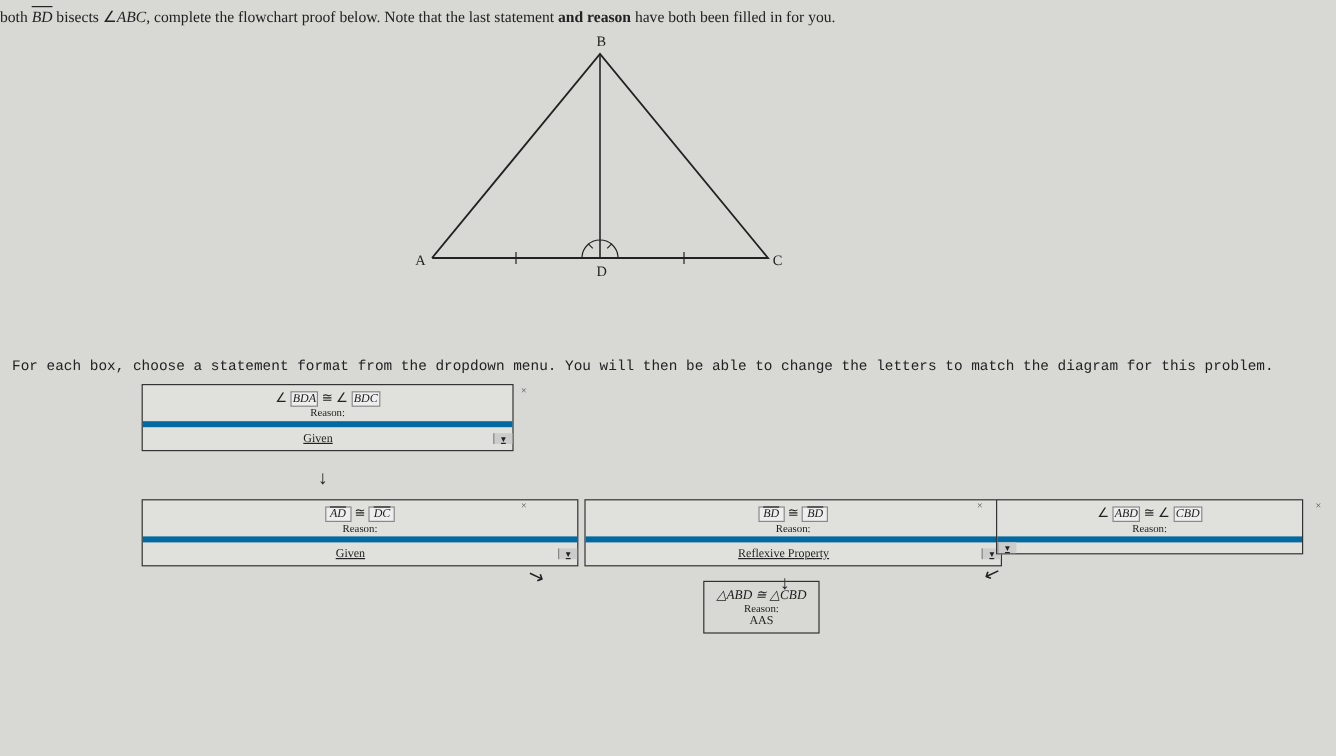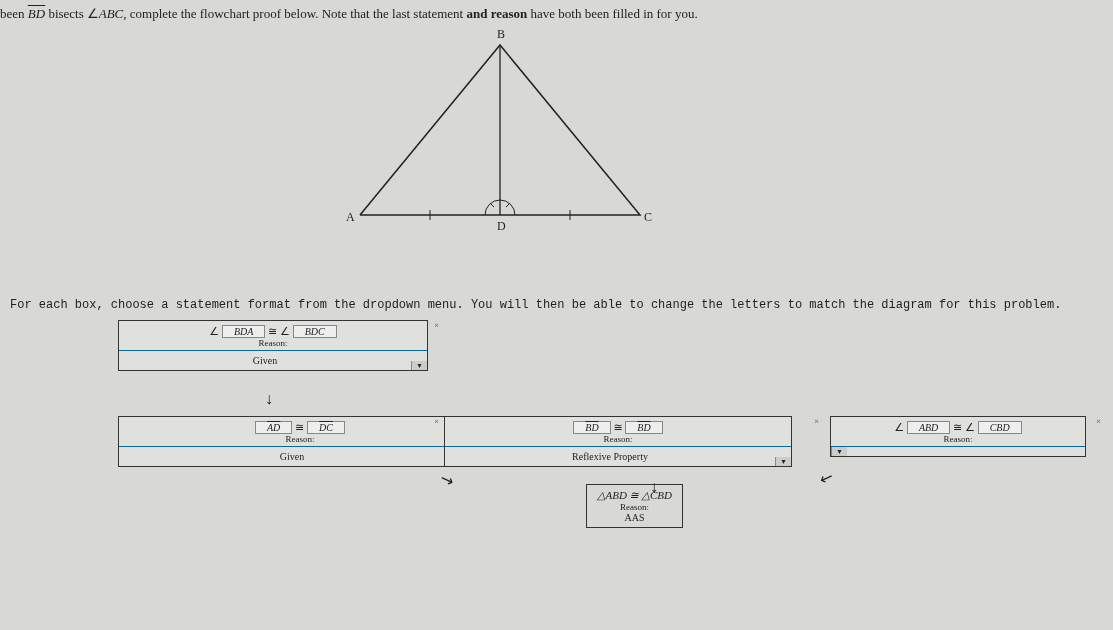--- a/index.html
+++ b/index.html
@@ -37,22 +37,23 @@
     position: absolute;
     border: 1px solid #333;
     background: #e0e0dc;
     font-size: 11px;
     text-align: center;
   }
   .box .top { padding: 4px 6px 2px; }
   .box .reason-lbl { font-size: 9px; }
   .box .reason-row {
     display: flex;
-    align-items: flex-end;
-    border-top: 1px solid #0369a1;
+    align-items: center;
+    border-top: 5px solid #0369a1;
+    text-decoration: underline;
   }
   .box .reason-val {
     flex: 1;
     padding: 4px 6px;
     font-size: 10px;
   }
   .box .drop {
     width: 16px;
     border-left: 1px solid #888;
     background: #ccc;
@@ -66,41 +67,41 @@
     position: absolute;
     font-size: 9px;
     color: #555;
     cursor: pointer;
     padding: 2px;
   }
   .field {
     display: inline-block;
     border: 1px solid #888;
     background: #eee;
-    padding: 0 11px;
+    padding: 0 1px;
     min-width: 22px;
     font-style: italic;
     font-size: 10px;
   }
   .final {
     position: absolute;
     border: 1px solid #333;
     text-align: center;
     padding: 4px 10px;
     font-size: 11px;
   }
   .arrow { position: absolute; font-size: 16px; }
   svg { overflow: visible; }
   .label { position:absolute; font-size: 12px; font-family:'Times New Roman',serif; }
 </style>
 </head>
 <body>
 
 <div class="top-text">
-  <span>been </span><span class="mj over italic">BD</span><span> bisects ∠</span><span class="mj italic">ABC</span><span>, complete the flowchart proof below. Note that the last statement </span><b>and reason</b><span> have both been filled in for you.</span>
+  <span>both </span><span class="mj over italic">BD</span><span> bisects ∠</span><span class="mj italic">ABC</span><span>, complete the flowchart proof below. Note that the last statement </span><b>and reason</b><span> have both been filled in for you.</span>
 </div>
 
 <div class="diagram">
   <svg width="300" height="200">
     <polyline points="10,180 150,10 290,180 10,180" stroke="#222" stroke-width="1.5" fill="none"></polyline>
     <line x1="150" y1="10" x2="150" y2="180" stroke="#222" stroke-width="1.3"></line>
 
     <line x1="80" y1="175" x2="80" y2="185" stroke="#222"></line>
     <line x1="220" y1="175" x2="220" y2="185" stroke="#222"></line>
 
@@ -136,21 +137,21 @@
     <div class="reason-lbl">Reason:</div>
   </div>
   <div class="reason-row">
     <div class="reason-val">Given</div>
     <div class="drop">▾</div>
   </div>
 </div>
 <span class="close" style="left:432px; top:414px;">×</span>
 <div class="arrow" style="left:440px; top:470px; transform:rotate(-20deg);">↘</div>
 
-<div class="box" style="left:444px; top:416px; width:348px;">
+<div class="box" style="left:487px; top:416px; width:348px;">
   <div class="top">
     <span class="field over">BD</span> <span>≅</span> <span class="field over">BD</span>
     <div class="reason-lbl">Reason:</div>
   </div>
   <div class="reason-row">
     <div class="reason-val">Reflexive Property</div>
     <div class="drop">▾</div>
   </div>
 </div>
 <span class="close" style="left:812px; top:414px;">×</span>

